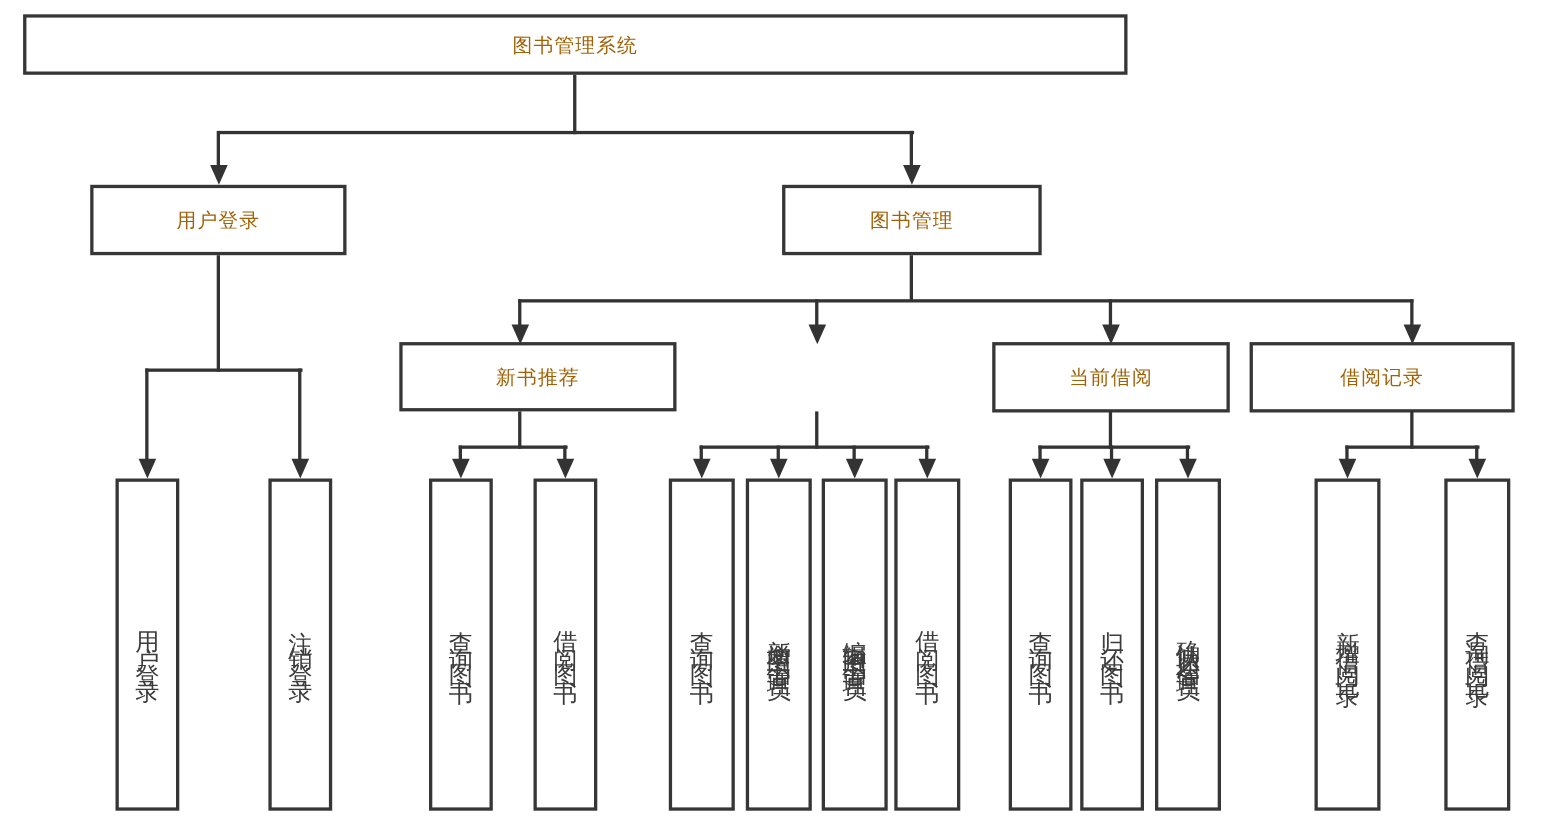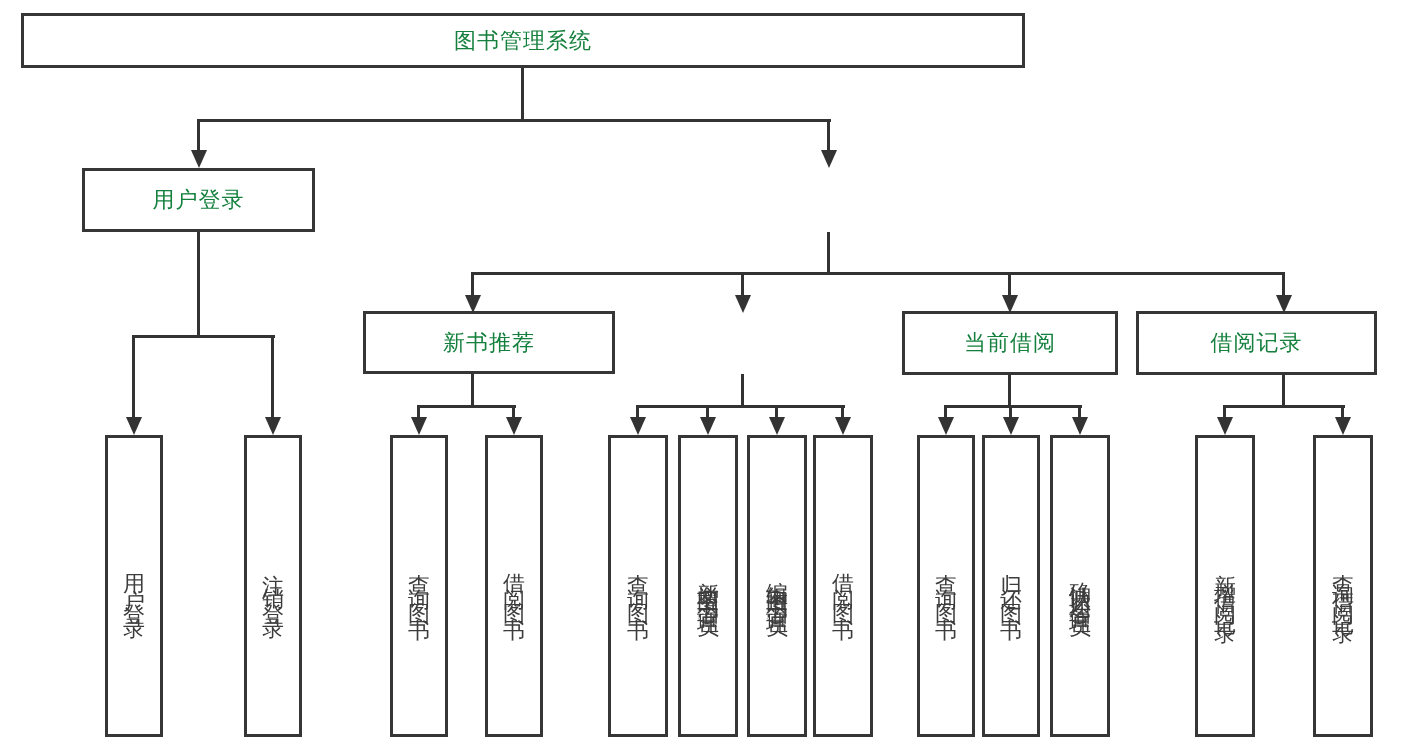--- a/index.html
+++ b/index.html
@@ -14,24 +14,24 @@
     position:absolute;
     box-sizing:border-box;
     border:3px solid #363636;
     background:#ffffff;
     display:flex;
     align-items:center;
     justify-content:center;
     color:#3c3c3c;
   }
   .hlabel{
-    font-size:22px;
+    font-size:18px;
     letter-spacing:1px;
     white-space:nowrap;
-    color:#15803d;
+    color:#a16207;
   }
   .vtext{
     writing-mode:vertical-rl;
     text-orientation:mixed;
     font-size:22px;
     color:#3c3c3c;
     white-space:nowrap;
   }
   .ls-wide{letter-spacing:15px;}
   .ls-mid{letter-spacing:10px;}
@@ -61,20 +61,23 @@
 <div id="stage">
 
   <div class="node" style="left:21px;top:13px;width:1004px;height:55px;">
     <span class="hlabel">图书管理系统</span>
   </div>
 
   <div class="node" style="left:82px;top:168px;width:233px;height:64px;">
     <span class="hlabel">用户登录</span>
   </div>
 
+  <div class="node" style="left:711px;top:168px;width:236px;height:64px;">
+    <span class="hlabel">图书管理</span>
+  </div>
 
   <div class="node" style="left:363px;top:311px;width:252px;height:63px;">
     <span class="hlabel">新书推荐</span>
   </div>
 
 
   <div class="node" style="left:902px;top:311px;width:216px;height:64px;">
     <span class="hlabel">当前借阅</span>
   </div>
 

